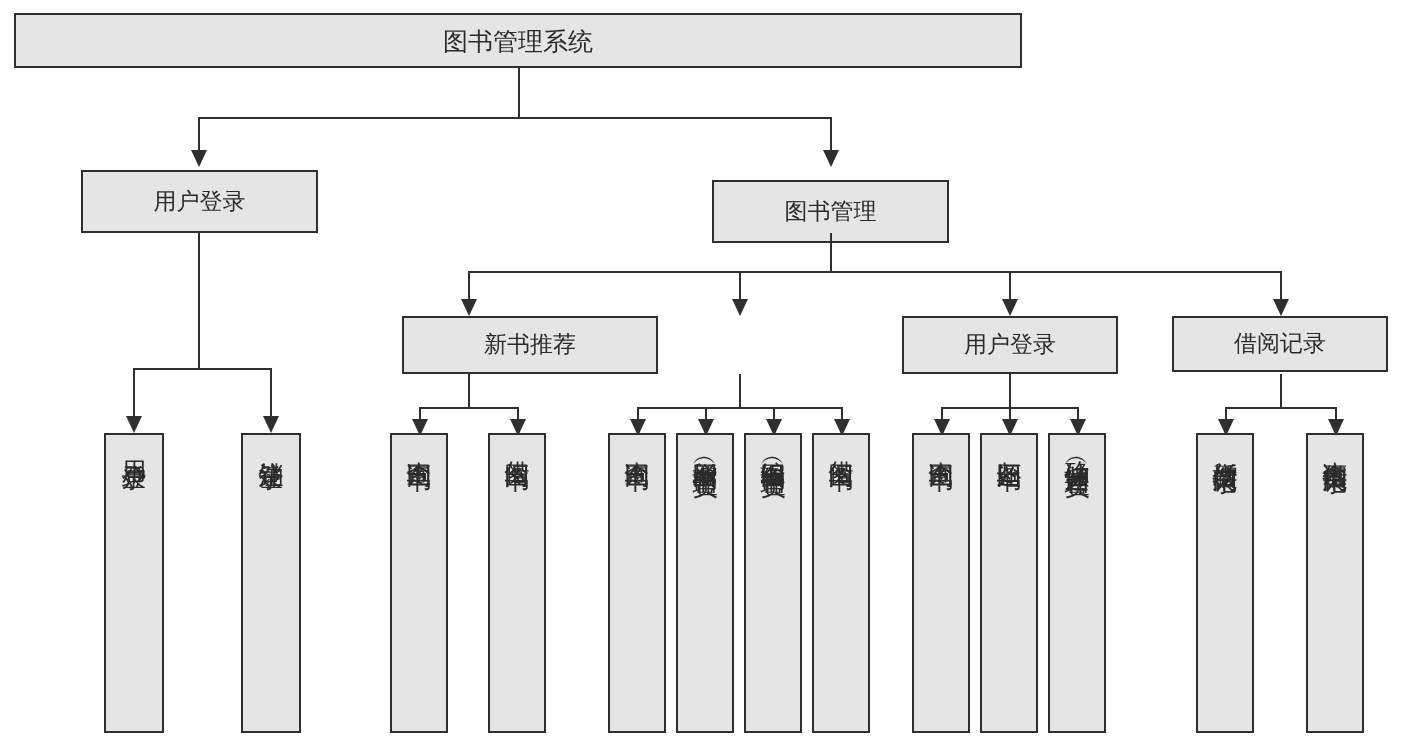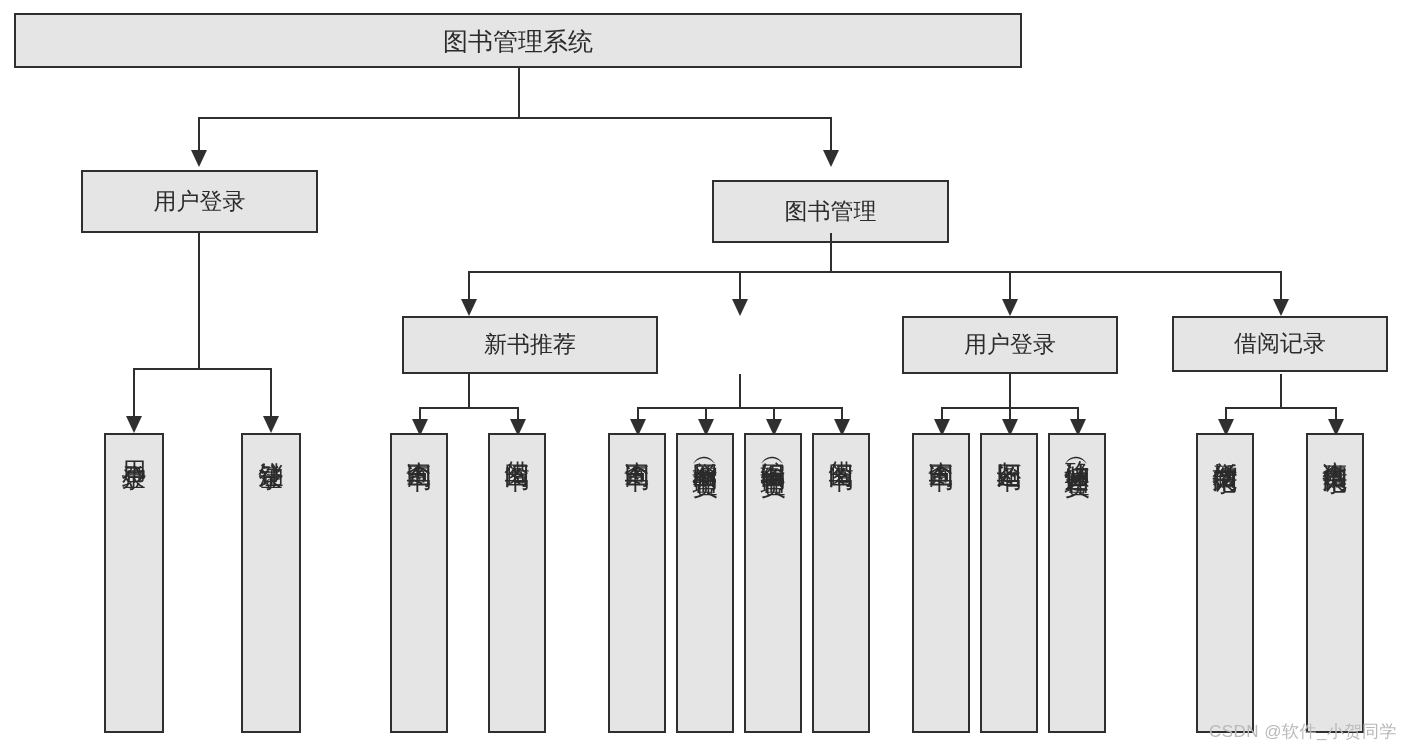--- a/index.html
+++ b/index.html
@@ -211,15 +211,14 @@
     <span class="label">确认归还（管理员）</span>
   </div>
 
   <div class="node leaf" style="left:1196px; top:433px; width:58px; height:300px;">
     <span class="label">新增借阅记录</span>
   </div>
   <div class="node leaf" style="left:1306px; top:433px; width:58px; height:300px;">
     <span class="label">查询借阅记录</span>
   </div>
 
-  <div id="watermark">CSDN @软件_小贺同学</div>
 
 </div>
 
 </body></html>

